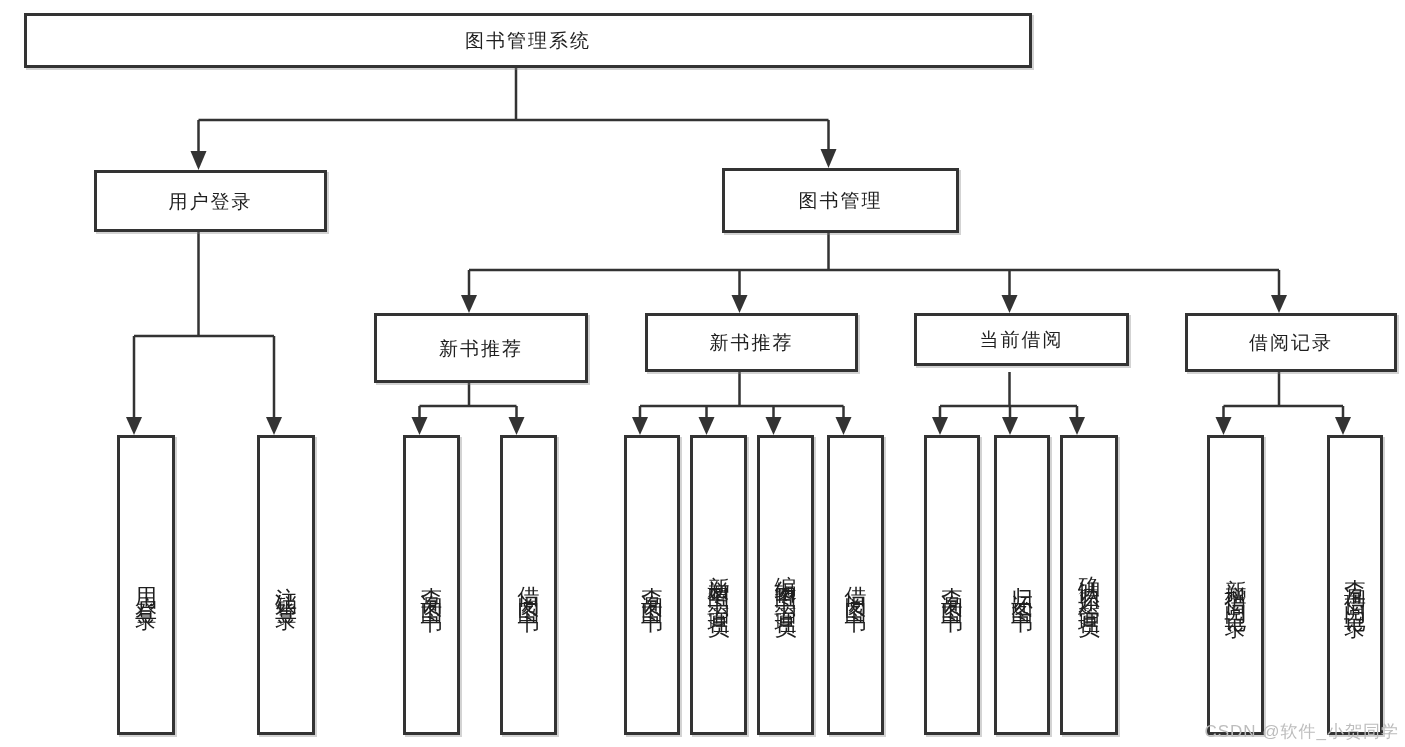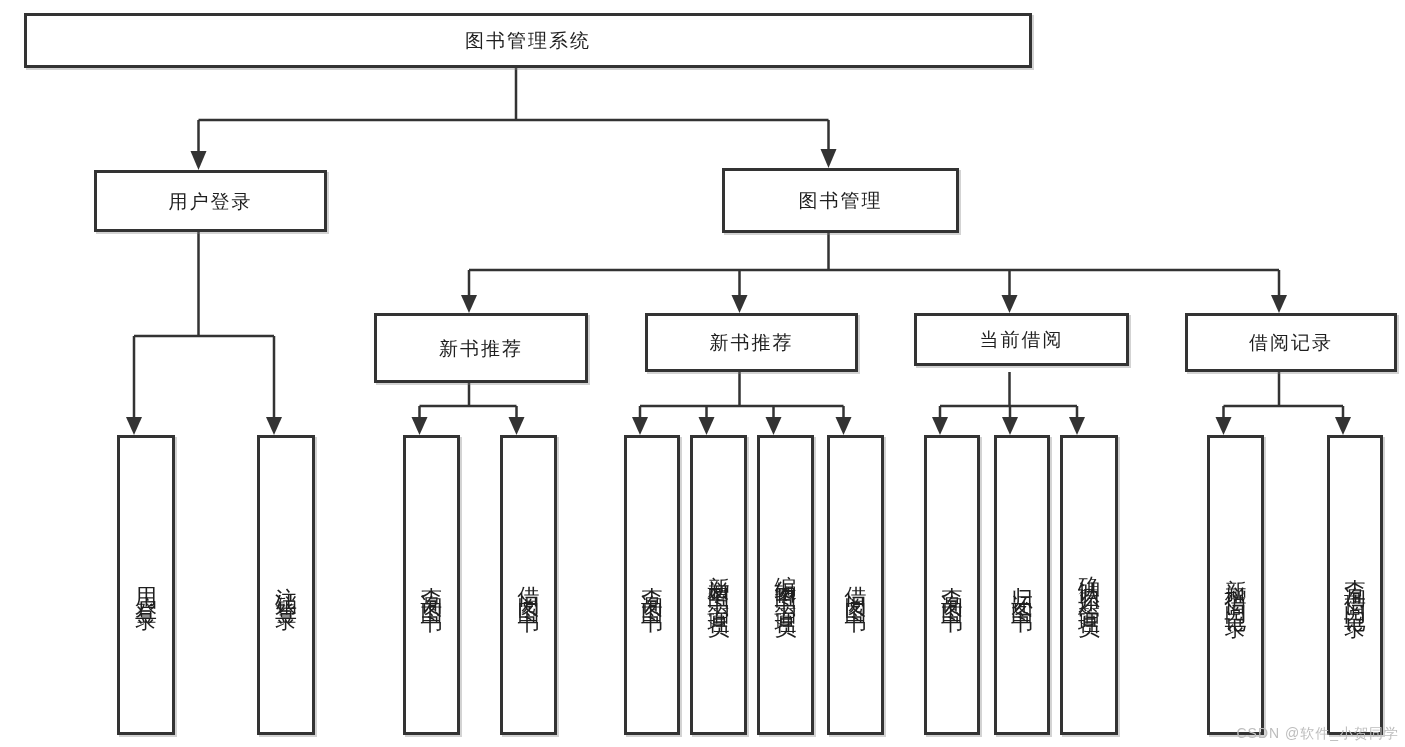--- a/index.html
+++ b/index.html
@@ -42,21 +42,21 @@
     text-orientation: mixed;
     font-size: 22px;
     letter-spacing: 8px;
     white-space: normal;
   }
   .node.leaf.long .lbl { letter-spacing: 6px; }
   .watermark {
     position: absolute;
     right: 6px;
     bottom: 4px;
-    font-size: 14px;
+    font-size: 17px;
     color: #bdbdbd;
     letter-spacing: 1px;
   }
 </style>
 </head>
 <body>
 
 <div class="canvas">
 
   <svg class="connectors" viewBox="0 0 1405 747">

